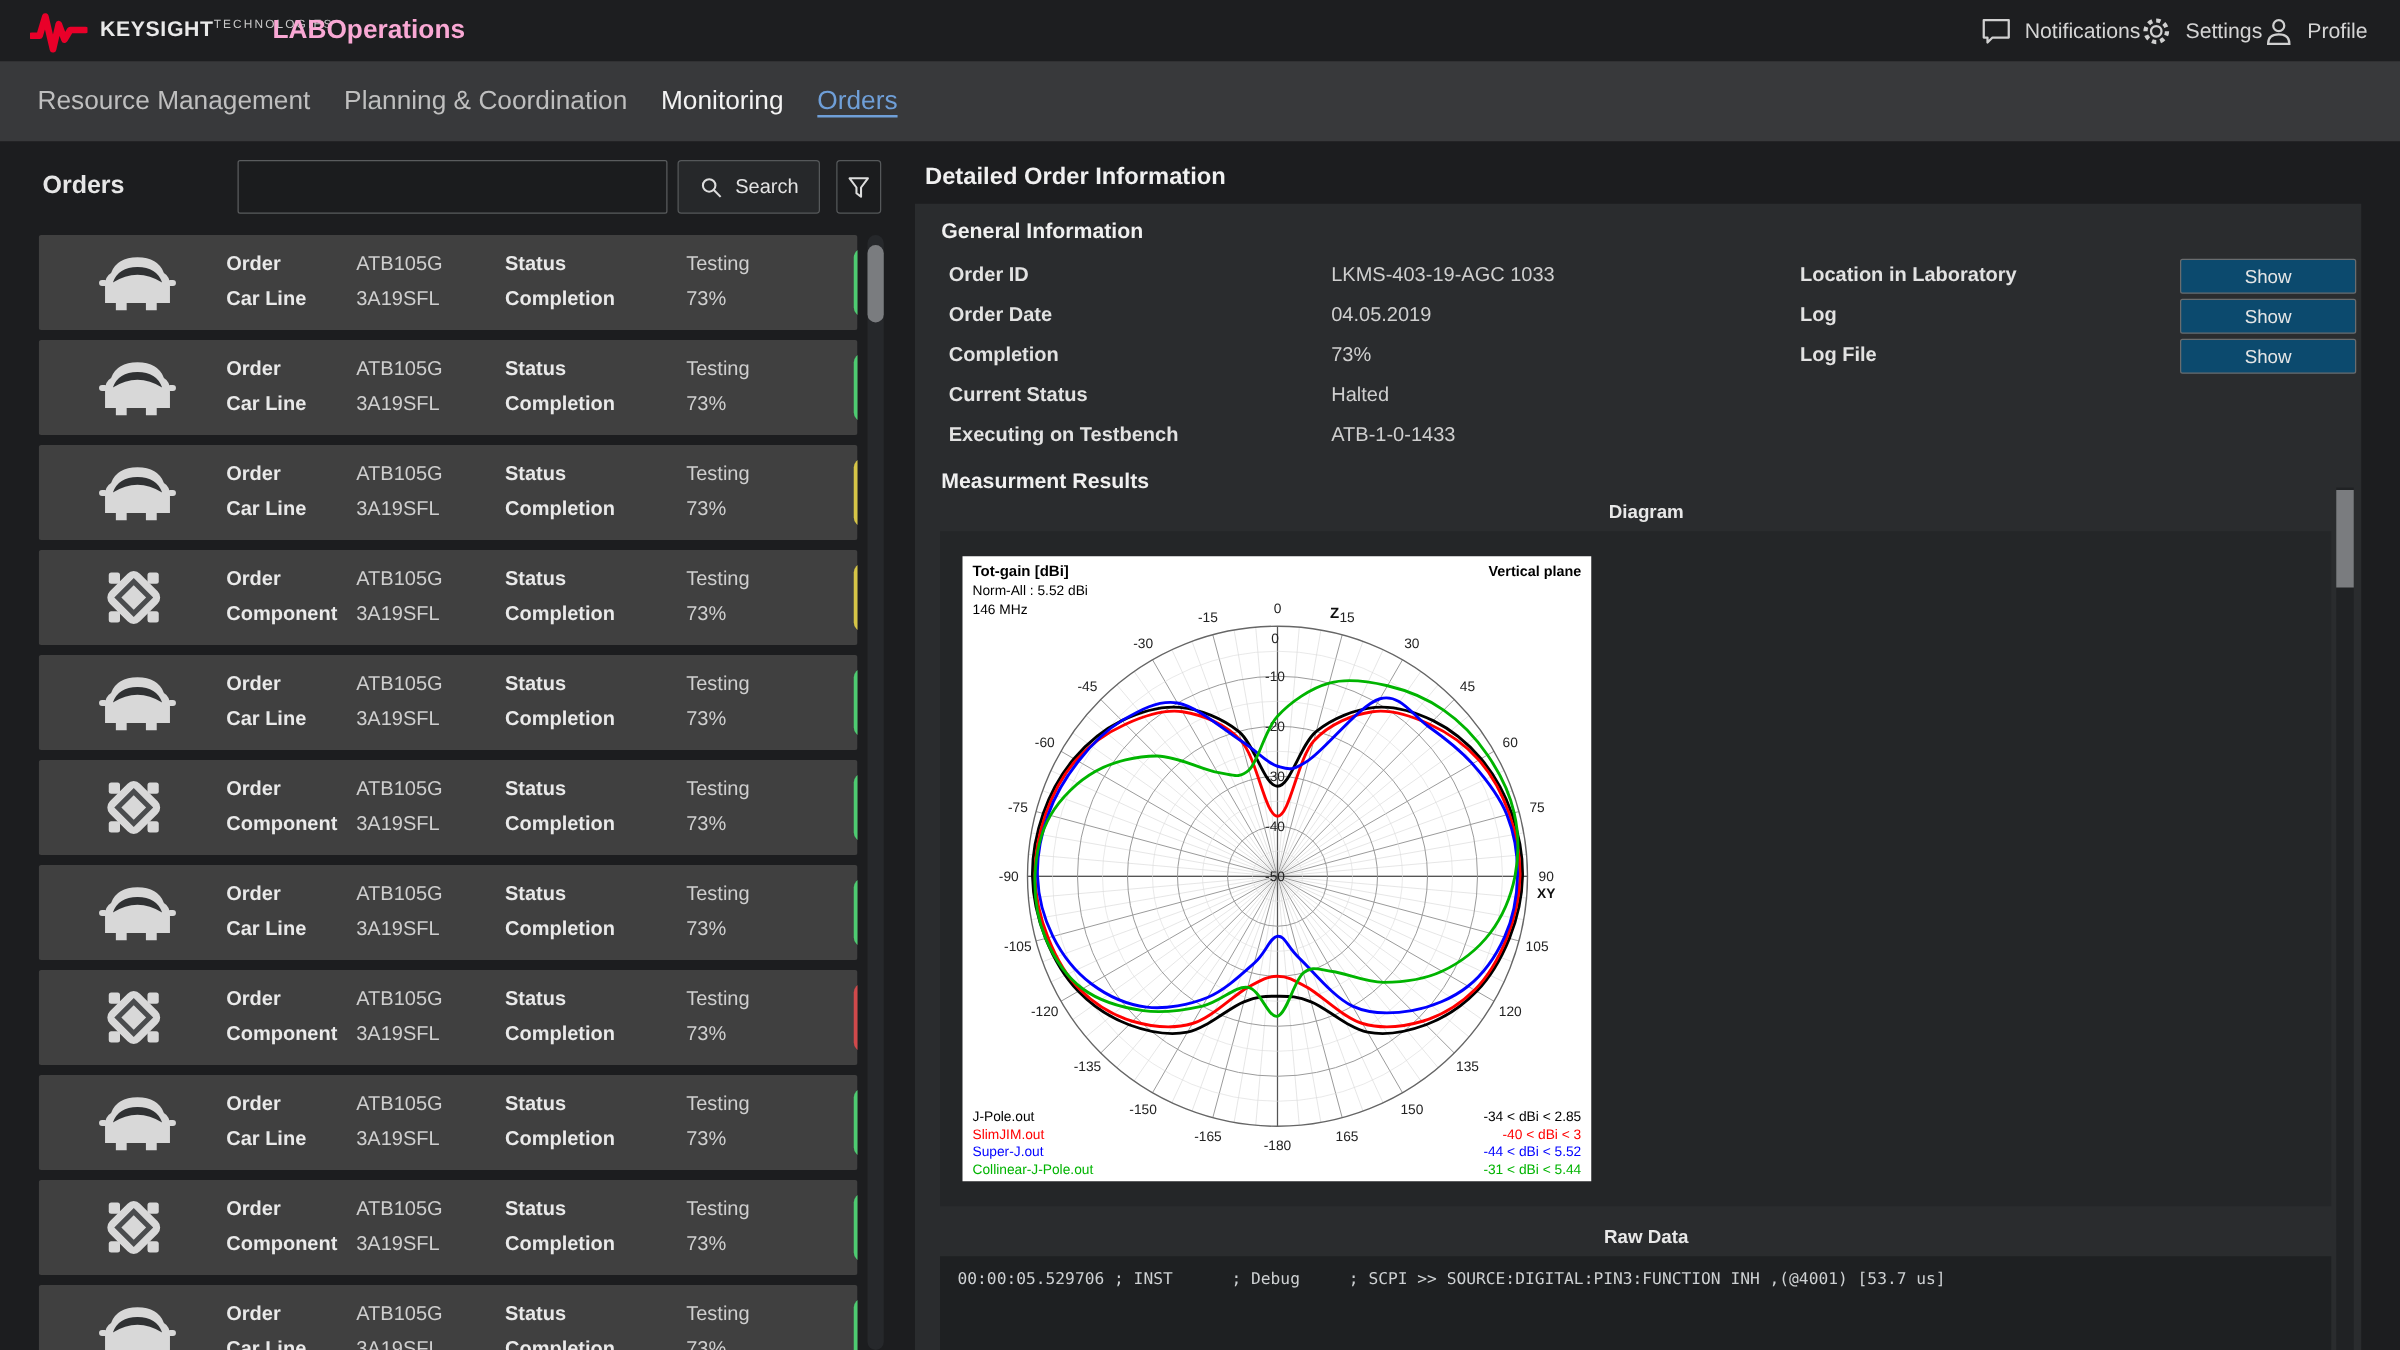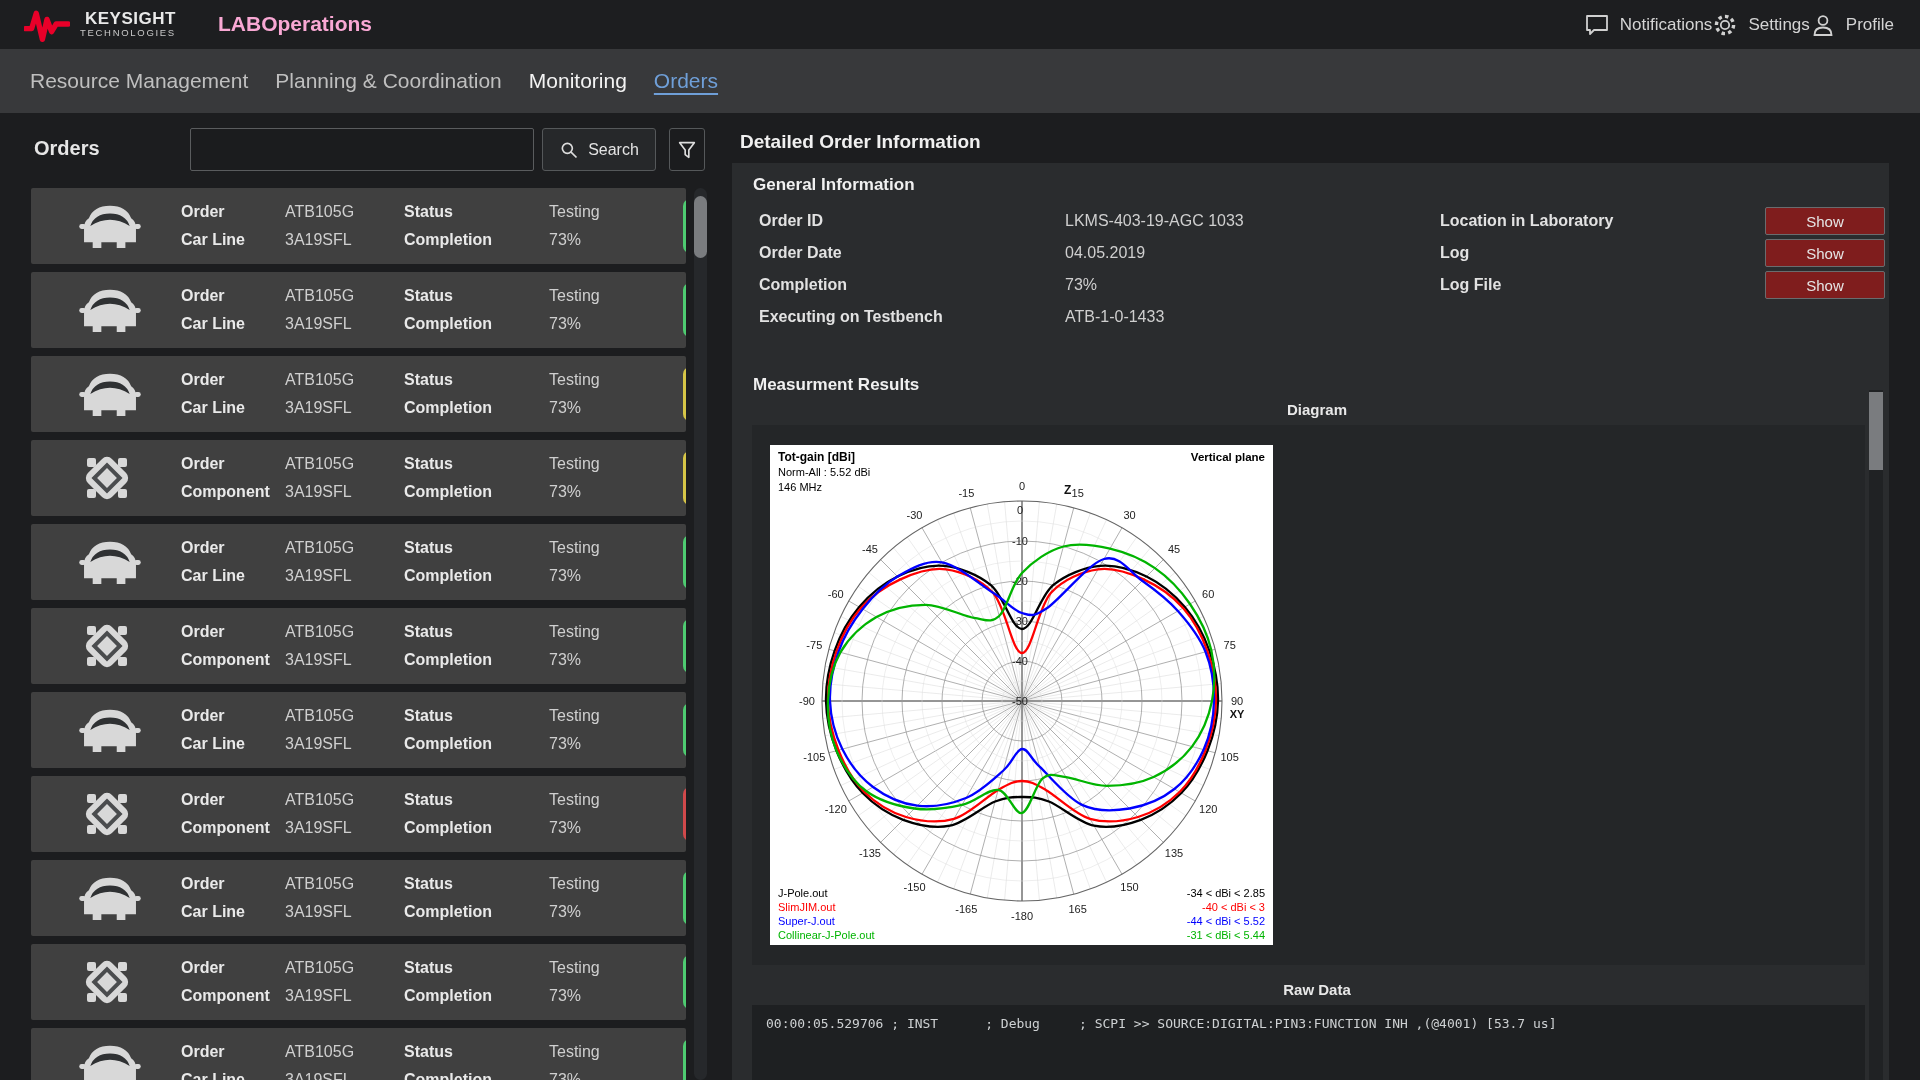--- a/index.html
+++ b/index.html
@@ -4,21 +4,21 @@
 <style>
   html,body{margin:0;padding:0;}
   body{
     width:1920px;height:1080px;overflow:hidden;position:relative;
     background:#1c1d1f;font-family:"Liberation Sans",sans-serif;
     -webkit-font-smoothing:antialiased;
   }
   
   .topbar{position:absolute;left:0;top:0;width:1920px;height:49px;background:#1d1e20;}
   .brand{position:absolute;left:24px;top:5px;display:flex;align-items:center;gap:10px;}
-  .brand-text{display:flex;flex-direction:column;line-height:1.05;text-align:right;}
+  .brand-text{display:flex;flex-direction:row;line-height:1.05;}
   .brand-l1{font-weight:700;font-size:17px;color:#e9e9e9;letter-spacing:.5px;}
   .brand-l2{font-size:9.5px;color:#c9c9c9;letter-spacing:1.7px;}
   .app-title{position:absolute;left:218px;top:12px;font-weight:700;font-size:21px;color:#f9a8d4;}
   .topbar-right{position:absolute;right:26px;top:0;height:49px;display:flex;align-items:center;}
   .tb-item{display:flex;align-items:center;gap:10px;cursor:default;}
   .tb-item span{font-size:17px;color:#d4d4d4;}
   
   .navbar{position:absolute;left:0;top:49px;width:1920px;height:64px;background:#38393b;
           display:flex;align-items:center;gap:27px;padding-left:30px;box-sizing:border-box;}
   .nav-item{font-size:21px;color:#bfbfbf;text-decoration:none;}
@@ -51,21 +51,21 @@
   .detail-title{position:absolute;left:740px;top:131px;font-weight:700;font-size:19px;color:#f0f0f0;}
   .detail-panel{position:absolute;left:732px;top:163px;width:1157px;height:917px;background:#2a2c2e;}
   .gi-title{position:absolute;left:21px;top:12px;font-weight:700;font-size:17px;color:#f0f0f0;}
   .gi-left{position:absolute;left:27px;top:42px;width:660px;}
   .gil-row{display:flex;height:32px;align-items:center;}
   .gil-label{width:306px;font-weight:600;font-size:16px;color:#e2e2e2;}
   .gil-value{font-size:16px;color:#cfcfcf;}
   .gi-right{position:absolute;left:708px;top:42px;width:445px;}
   .gir-row{display:flex;height:32px;align-items:center;}
   .gir-label{flex:1;font-weight:600;font-size:16px;color:#e2e2e2;}
-  .show-btn{width:120px;height:28px;box-sizing:border-box;background:#7f1d1d;border:1px solid #6a6c6e;
+  .show-btn{width:141px;height:28px;box-sizing:border-box;background:#0c4a6e;border:1px solid #6a6c6e;
     border-radius:2px;color:#e6e6e6;font-size:15px;display:flex;align-items:center;justify-content:center;}
   .mr-title{position:absolute;left:21px;top:212px;font-weight:700;font-size:17px;color:#f0f0f0;}
   .section-row{position:absolute;left:33px;right:20px;display:flex;align-items:center;gap:14px;flex-direction:column;}
   .section-row .sr-label{font-weight:700;font-size:15px;color:#e8e8e8;white-space:nowrap;}
   .section-row .rule{flex:1;height:1px;background:#5c5e60;}
   .diagram-row{top:238px;}
   .raw-row{top:818px;}
   .diagram-inset{position:absolute;left:20px;top:262px;width:1113px;height:540px;background:#242628;}
   .chart-box{position:absolute;left:18px;top:20px;width:503px;height:500px;background:#ffffff;}
   .raw-box{position:absolute;left:20px;top:842px;width:1113px;height:80px;background:#1e2022;
@@ -464,20 +464,24 @@
         <div class="gil-label">Order ID</div>
         <div class="gil-value">LKMS-403-19-AGC 1033</div>
       </div>
       <div class="gil-row">
         <div class="gil-label">Order Date</div>
         <div class="gil-value">04.05.2019</div>
       </div>
       <div class="gil-row">
         <div class="gil-label">Completion</div>
         <div class="gil-value">73%</div>
+      </div>
+      <div class="gil-row">
+        <div class="gil-label">Current Status</div>
+        <div class="gil-value">Halted</div>
       </div>
       <div class="gil-row">
         <div class="gil-label">Executing on Testbench</div>
         <div class="gil-value">ATB-1-0-1433</div>
       </div>
     </div>
 
   <div class="gi-right">
 
   <div class="gir-row">

